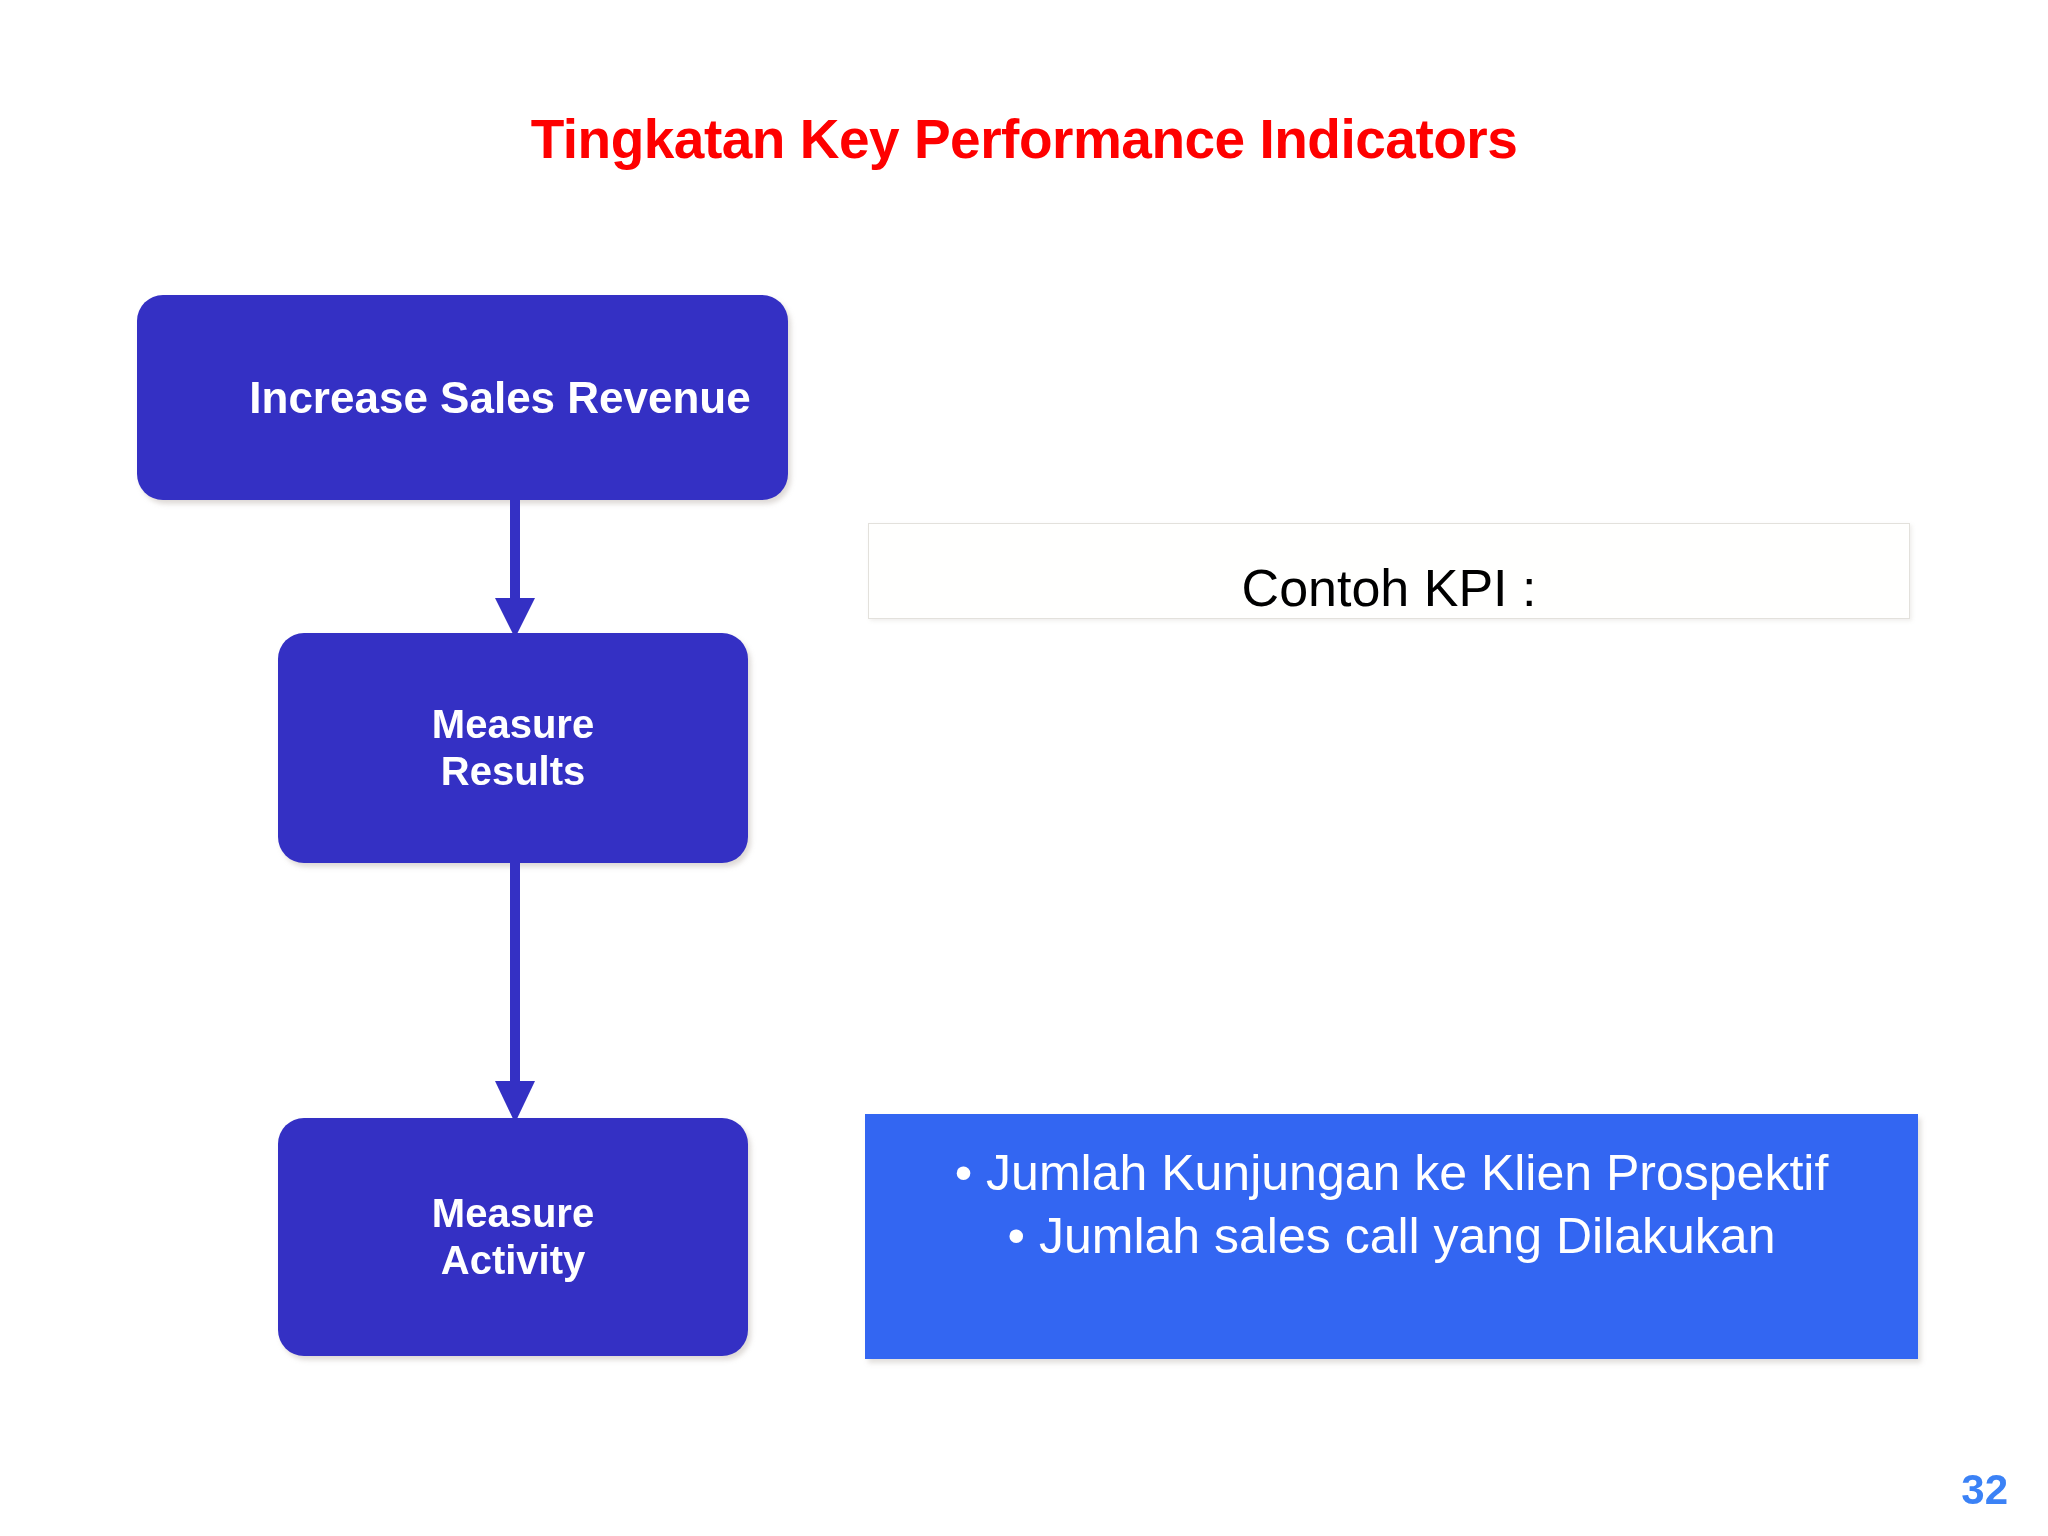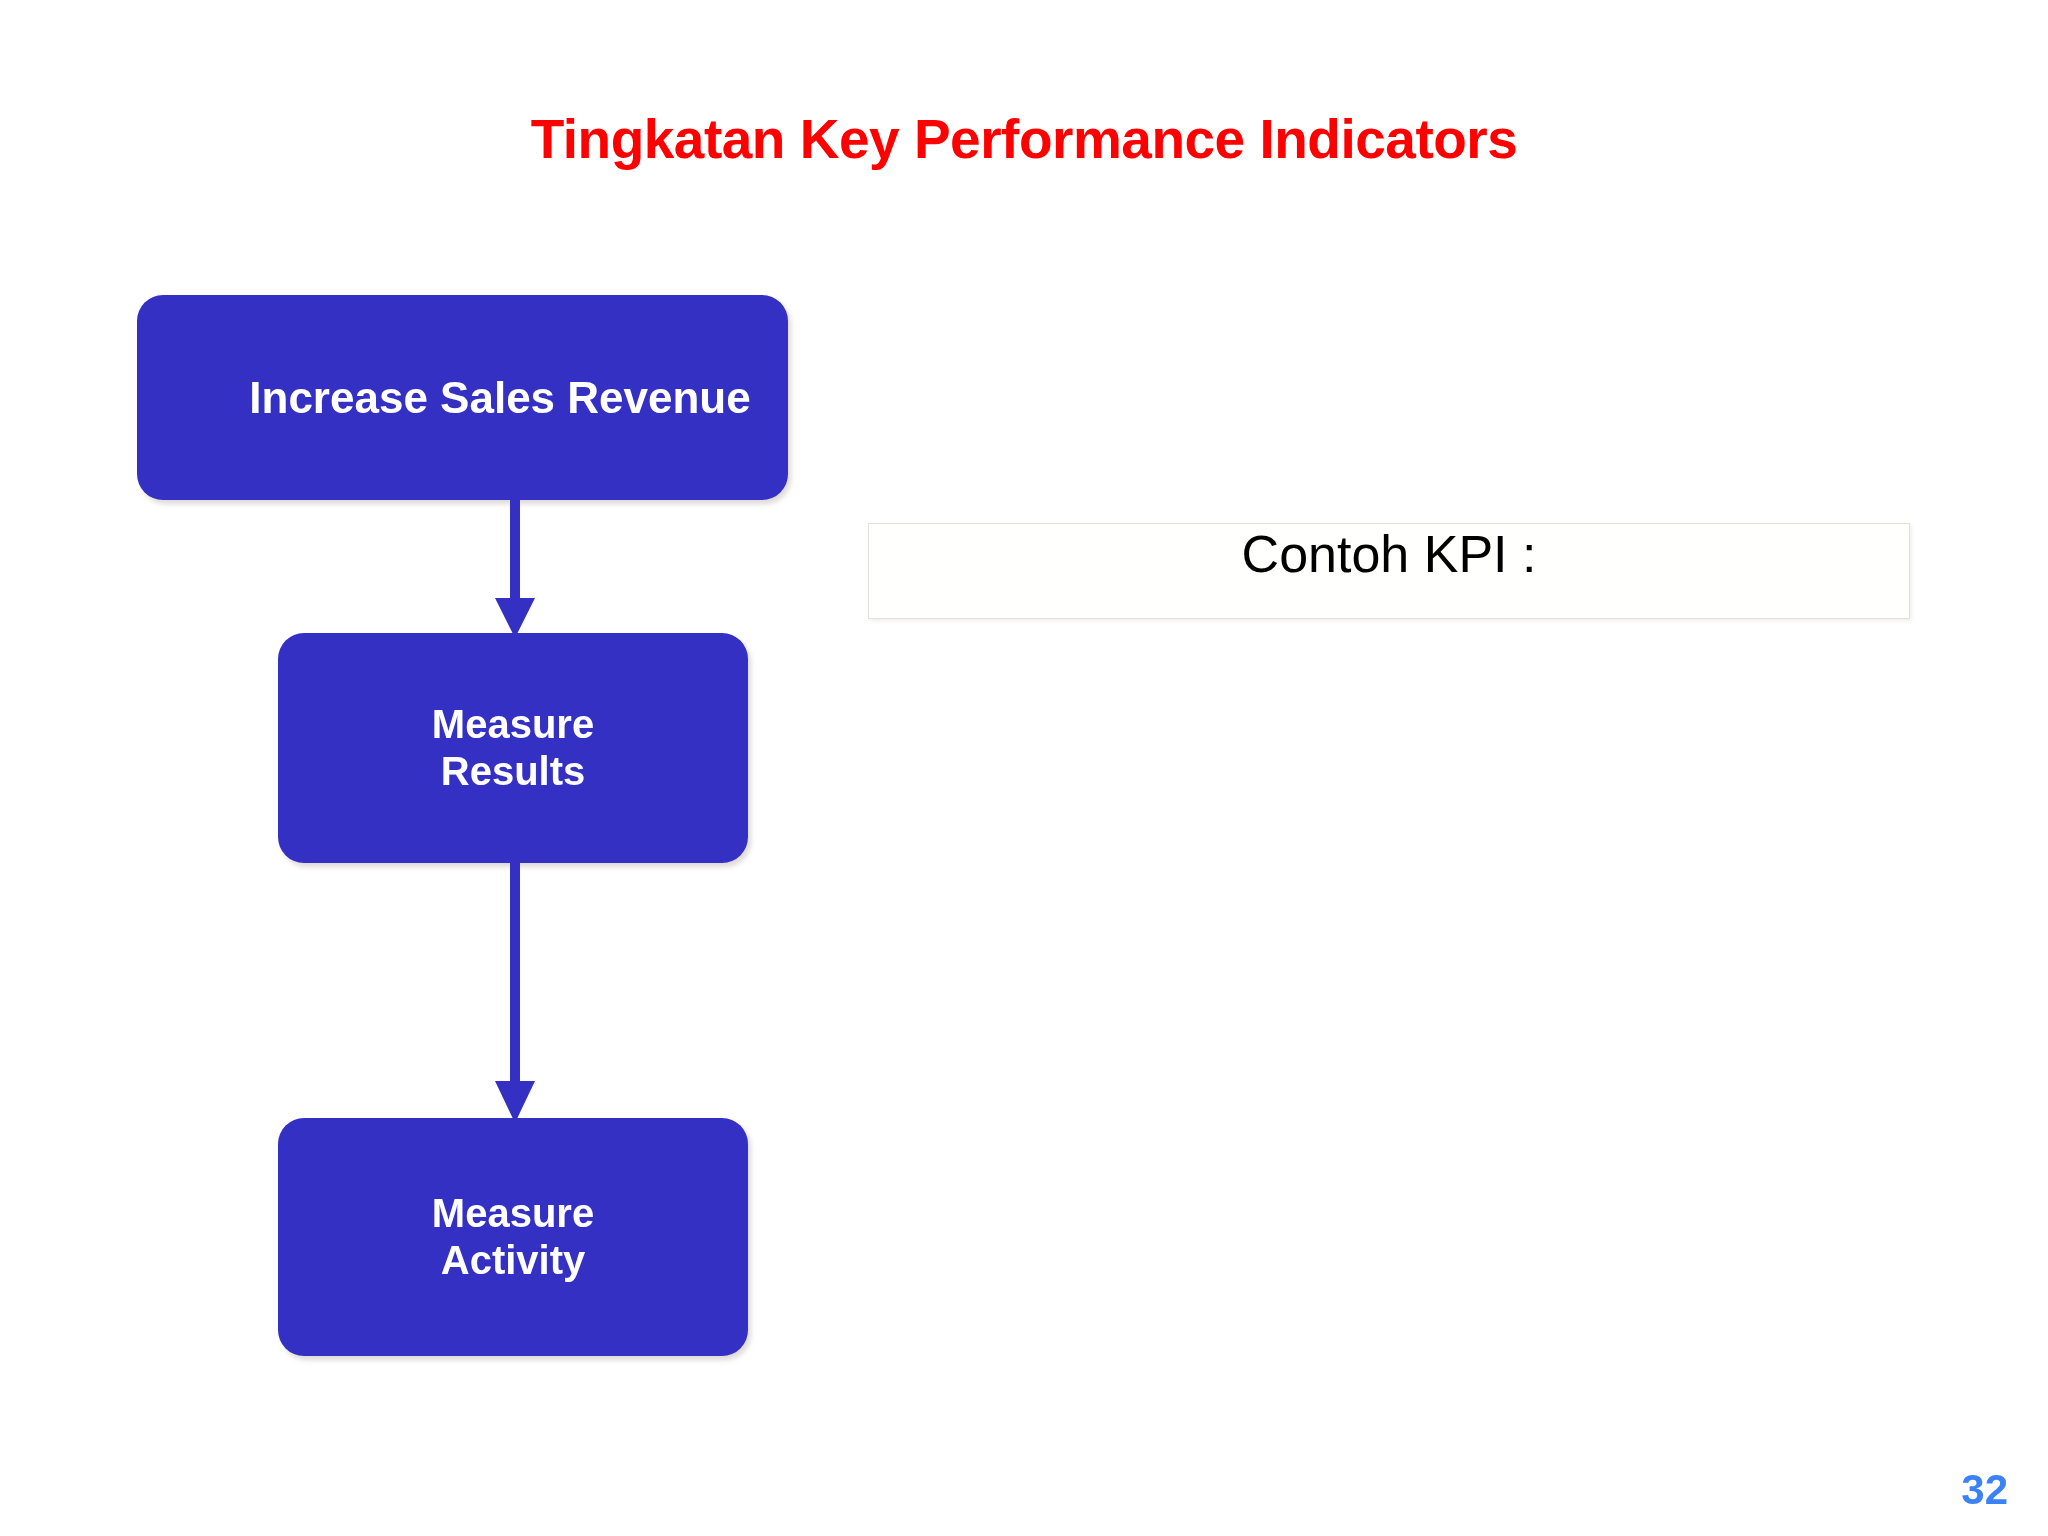--- a/index.html
+++ b/index.html
@@ -102,21 +102,21 @@
   #kpi-header {
     position: absolute;
     left: 868px;
     top: 523px;
     width: 1042px;
     height: 96px;
     background: #fffffe;
     border: 1px solid #e3e1dc;
     box-sizing: border-box;
     display: flex;
-    align-items: flex-start;
+    align-items: flex-end;
     justify-content: center;
     color: #000000;
     font-size: 52px;
     font-family: "Liberation Sans", sans-serif;
     box-shadow: 2px 2px 4px rgba(170,165,155,0.18);
   }
 
   
   .kpi-panel {
     position: absolute;
@@ -198,16 +198,20 @@
   <div class="flow-box" id="box-measure-activity">
     <span class="box-label">Measure
 Activity</span>
   </div>
 
   <div id="kpi-header">
     <span>Contoh KPI :</span>
   </div>
 
 
+  <div class="kpi-panel" id="kpi-panel-activity">
+    <span class="kpi-line">• Jumlah Kunjungan ke Klien Prospektif</span>
+    <span class="kpi-line">• Jumlah sales call yang Dilakukan</span>
+  </div>
 
   <div id="page-number">32</div>
 
 </div>
 
 </body></html>

